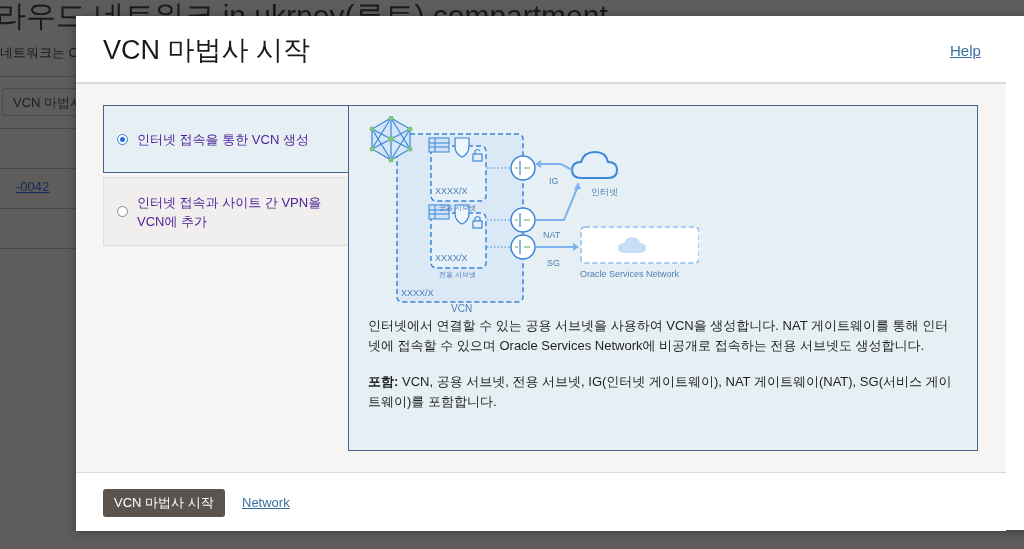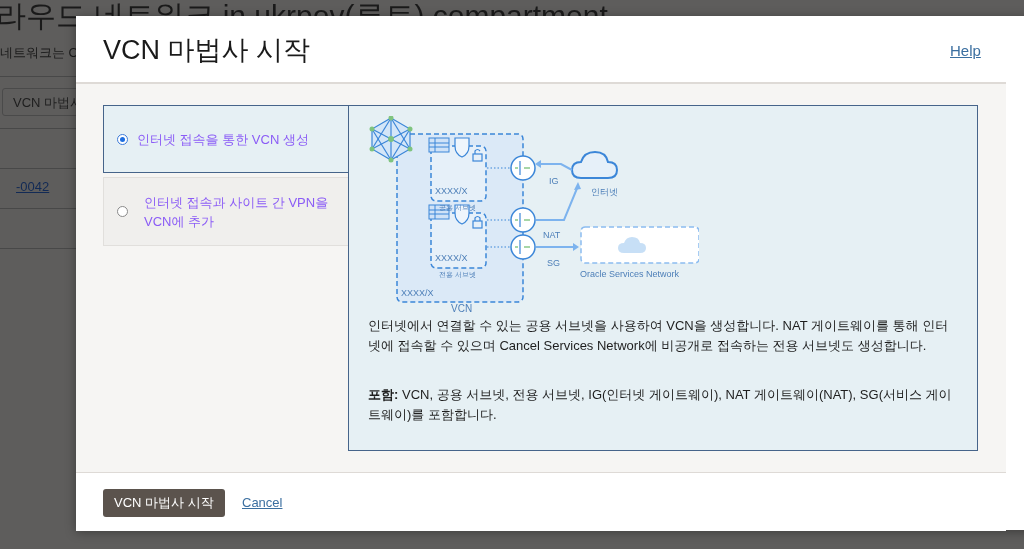--- a/index.html
+++ b/index.html
@@ -23,32 +23,32 @@
     .modal { position:absolute; left:76px; top:16px; width:930px; height:514px; background:#fff; box-shadow:0 2px 10px rgba(0,0,0,0.35);padding-left:40px; }
     .modal-header { position:absolute; left:0; top:0; width:930px; height:66px; background:#fff; border-bottom:2px solid #dedad6; }
     .modal-title { position:absolute; left:27px; top:16px; font-size:27px; color:#1a1a1a; }
     .help-link { position:absolute; left:874px; top:26px; font-size:15px; color:#3b6fa0; text-decoration:underline; cursor:pointer; }
     .modal-body { position:absolute; left:0; top:68px; width:930px; height:388px; background:#f6f5f3; }
     .modal-footer { position:absolute; left:0; top:456px; width:930px; height:58px; background:#fff; border-top:1px solid #dedad6; }
     .primary-btn { position:absolute; left:27px; top:16px; height:28px; padding:0 11px; background:#5b534d; color:#fff; border:none; border-radius:3px; font-size:13px; line-height:28px; cursor:pointer; font-family:inherit; }
     .cancel-link { position:absolute; left:166px; top:22px; font-size:13px; color:#3b6fa0; text-decoration:underline; cursor:pointer; }
 
     
-    .opt { position:absolute; left:27px; box-sizing:border-box; display:flex; align-items:center; padding-left:13px; font-size:13px; color:#8b5cf6; cursor:pointer; }
+    .opt { position:absolute; left:27px; box-sizing:border-box; display:flex; align-items:center; padding-left:13px; font-size:13px; color:#4c1d95; cursor:pointer; }
     .opt.sel { top:21px; width:245px; height:68px; background:#e6f0f4; border:1px solid #46648a; border-right:none; z-index:2; }
-    .opt.unsel { top:93px; width:245px; height:69px; background:#f0efed; border:1px solid #e1dfdc; border-right:none;gap:7px; }
+    .opt.unsel { top:93px; width:245px; height:69px; background:#f0efed; border:1px solid #e1dfdc; border-right:none; }
     .radio { width:11px; height:11px; border-radius:50%; border:1px solid #8a8a8a; background:#fff; margin-right:9px; flex:none; position:relative; box-sizing:border-box; }
     .radio.on { border-color:#3d7bd9; }
     .radio.on::after { content:""; position:absolute; left:2px; top:2px; width:5px; height:5px; border-radius:50%; background:#1f6fe0; }
     .opt-label { line-height:19px; }
 
     .detail { position:absolute; left:272px; top:21px; width:630px; height:346px; background:#e6f0f4; border:1px solid #46648a; box-sizing:border-box; }
     .diagram { position:absolute; left:20px; top:10px; }
     .desc { position:absolute; left:19px; top:210px; width:590px; font-size:13px; line-height:20px; color:#1e1e1e; }
-    .includes { position:absolute; left:19px; top:279px; width:590px; font-size:13px; line-height:20px; color:#1e1e1e; }
+    .includes { position:absolute; left:19px; top:266px; width:590px; font-size:13px; line-height:20px; color:#1e1e1e; }
     .includes b { font-weight:bold; }
   </style>
 </head>
 <body>
 
 <div class="bg-page">
   <div class="bg-title">라우드 네트워크 in ukrpov(루트) compartment</div>
   <div class="bg-sub">네트워크는 Or</div>
   <div class="bg-sub-right">와</div>
   <div class="bg-line" style="top:76px"></div>
@@ -178,22 +178,22 @@
           <text x="70" y="94" font-size="7">공용 서브넷</text>
           <text x="70" y="161" font-size="7">전용 서브넷</text>
           <text x="82" y="196" font-size="10">VCN</text>
           <text x="180" y="68">IG</text>
           <text x="174" y="122">NAT</text>
           <text x="178" y="150">SG</text>
           <text x="222" y="79">인터넷</text>
           <text x="211" y="161">Oracle Services Network</text>
         </g>
       </svg>
-      <div class="desc">인터넷에서 연결할 수 있는 공용 서브넷을 사용하여 VCN을 생성합니다. NAT 게이트웨이를 통해 인터넷에 접속할 수 있으며 Cancel Services Network에 비공개로 접속하는 전용 서브넷도 생성합니다.</div>
+      <div class="desc">인터넷에서 연결할 수 있는 공용 서브넷을 사용하여 VCN을 생성합니다. NAT 게이트웨이를 통해 인터넷에 접속할 수 있으며 Oracle Services Network에 비공개로 접속하는 전용 서브넷도 생성합니다.</div>
       <div class="includes"><b>포함:</b><span> VCN, 공용 서브넷, 전용 서브넷, IG(인터넷 게이트웨이), NAT 게이트웨이(NAT), SG(서비스 게이트웨이)를 포함합니다.</span></div>
     </div>
   </div>
 
   <div class="modal-footer">
     <button class="primary-btn">VCN 마법사 시작</button>
-    <a class="cancel-link">Cancel</a>
+    <a class="cancel-link">Network</a>
   </div>
 </div>
 
 </body></html>

